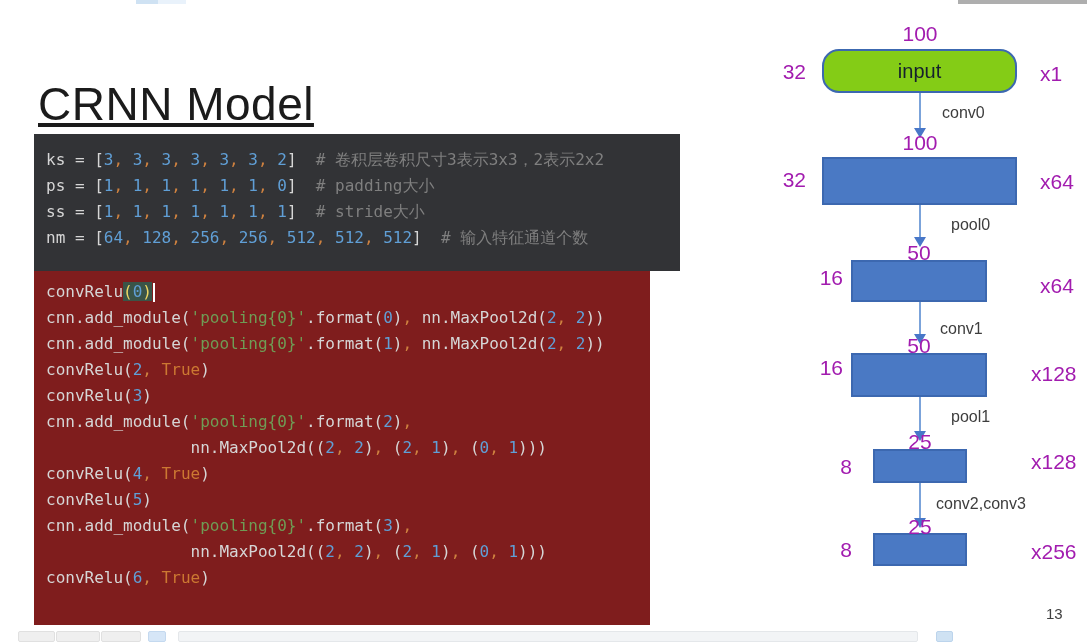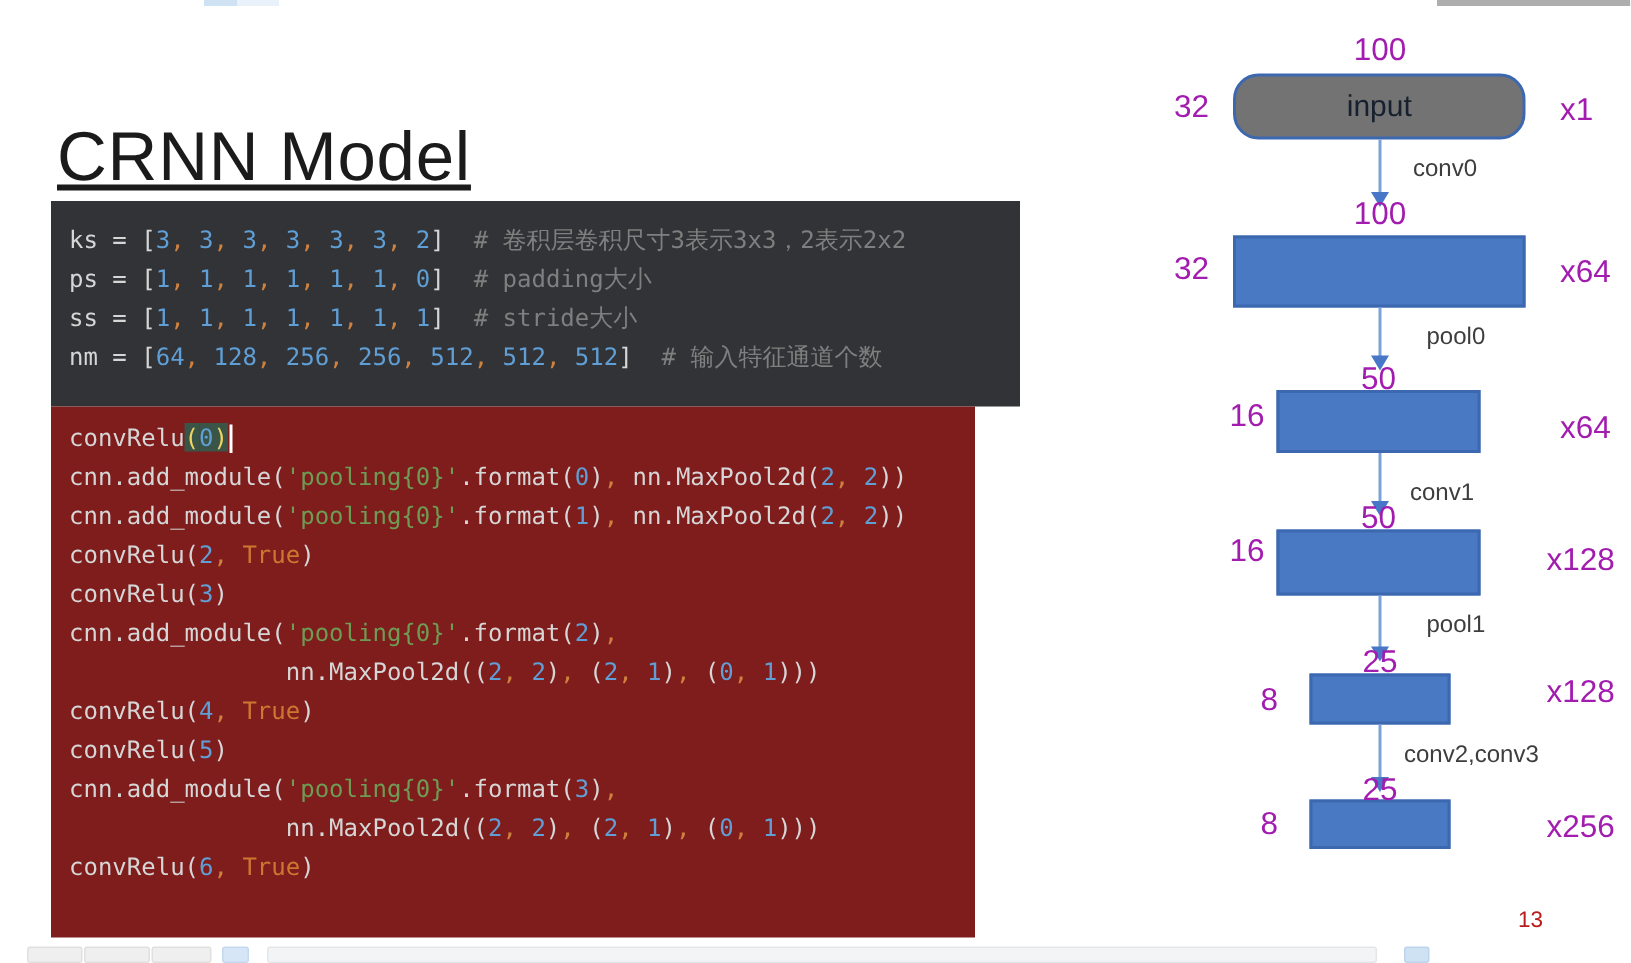--- a/index.html
+++ b/index.html
@@ -69,21 +69,21 @@
   .a5{top:483px;height:36px;}
   .arrow-head{position:absolute;left:914px;width:0;height:0;
               border-left:6px solid transparent;border-right:6px solid transparent;
               border-top:10px solid #4877c8;}
   .ah1{top:128px;} .ah2{top:237px;} .ah3{top:334px;} .ah4{top:431px;} .ah5{top:518px;}
   .arrow-label{position:absolute;font-size:16px;color:#3d3d3d;}
   .al1{left:942px;top:104px;} .al2{left:951px;top:216px;}
   .al3{left:940px;top:320px;} .al4{left:951px;top:408px;}
   .al5{left:936px;top:495px;}
 
-  .page-num{position:absolute;left:1012px;top:605px;font-size:15px;color:#b91c1c;}
+  .page-num{position:absolute;left:1046px;top:605px;font-size:15px;color:#404040;}
 </style>
 </head>
 <body>
 
 <div class="slide">
 
   <div class="art art-topright"></div>
   <div class="art art-topblue1"></div>
   <div class="art art-topblue2"></div>
 
@@ -108,21 +108,21 @@
       <div class="code-line"><span class="tok-p">cnn.add_module(</span><span class="tok-s">'pooling{0}'</span><span class="tok-p">.format(</span><span class="tok-n">3</span><span class="tok-p">)</span><span class="tok-o">,</span></div>
       <div class="code-line"><span class="tok-p">               nn.MaxPool2d((</span><span class="tok-n">2</span><span class="tok-o">, </span><span class="tok-n">2</span><span class="tok-p">)</span><span class="tok-o">, </span><span class="tok-p">(</span><span class="tok-n">2</span><span class="tok-o">, </span><span class="tok-n">1</span><span class="tok-p">)</span><span class="tok-o">, </span><span class="tok-p">(</span><span class="tok-n">0</span><span class="tok-o">, </span><span class="tok-n">1</span><span class="tok-p">)))</span></div>
       <div class="code-line"><span class="tok-p">convRelu(</span><span class="tok-n">6</span><span class="tok-o">, </span><span class="tok-k">True</span><span class="tok-p">)</span></div>
     </div>
 
   <div>
 
     <div class="dim-label top t1">100</div>
     <div class="dim-label side sideL l1">32</div>
     <div class="dim-label side r1">x1</div>
-    <div class="nbox b1" style="background: #737373; border-color: rgb(60, 104, 176); border-radius: 17px;">
+    <div class="nbox b1" style="background: #84cc16; border-color: rgb(60, 104, 176); border-radius: 17px;">
         <span>input</span>
       </div>
 
     <div class="arrow-line a1"></div>
     <div class="arrow-head ah1" style="border-top-color: rgb(72, 119, 200);"></div>
     <div class="arrow-label al1">conv0</div>
 
     <div class="dim-label top t2">100</div>
     <div class="dim-label side sideL l2">32</div>
     <div class="dim-label side r2">x64</div>

